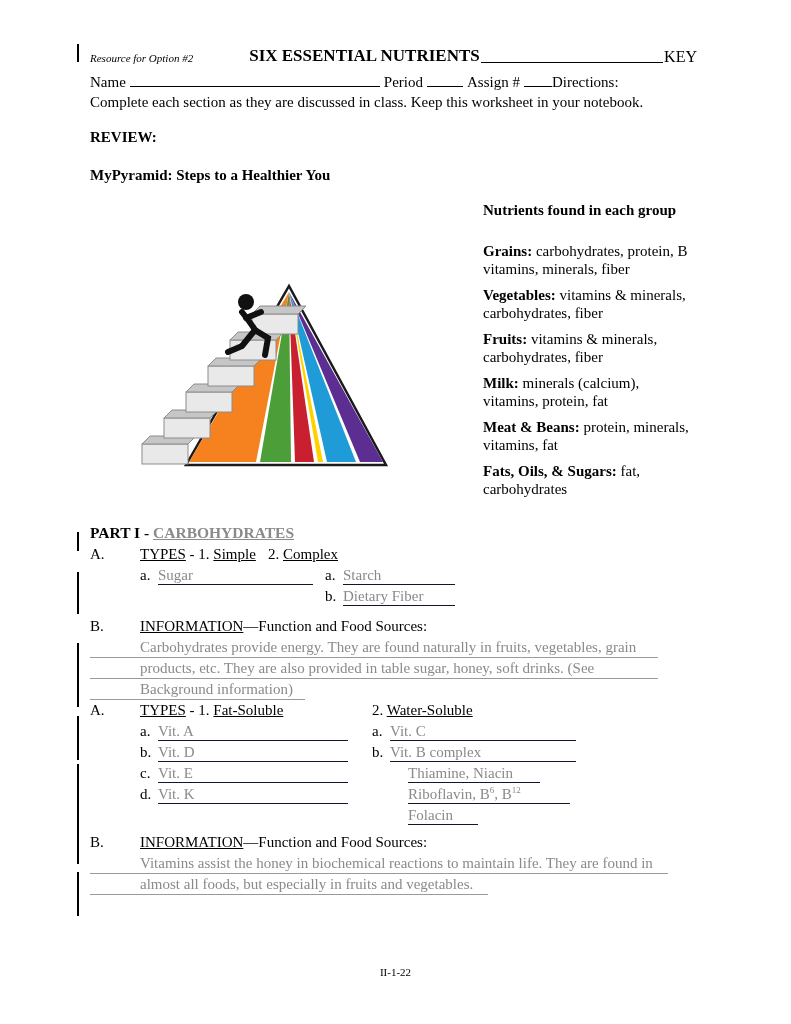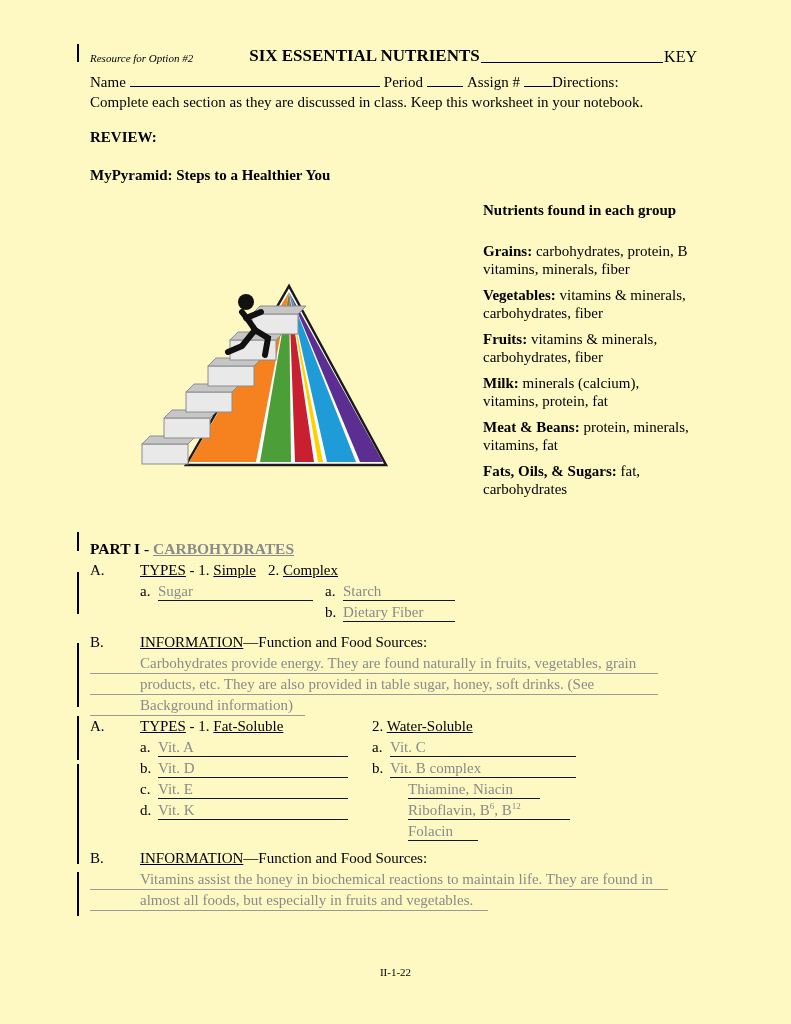--- a/index.html
+++ b/index.html
@@ -1,17 +1,17 @@
 <!DOCTYPE html>
 <html><head>
 <meta charset="utf-8">
 <style>
   * { margin:0; padding:0; box-sizing:border-box; }
   body { background:#e8e8e8; font-family:"Liberation Serif", serif; }
-  .page { position:relative; width:791px; height:1024px; background:#fef9c3; color:#000;
+  .page { position:relative; width:791px; height:1024px; background:#ffffff; color:#000;
           font-size:15px; overflow:hidden; margin:0 auto; }
   .content { position:absolute; left:90px; top:44px; width:607px; }
   .b { font-weight:bold; }
   .u { text-decoration:underline; }
 
   
   .title-row { display:flex; align-items:flex-end; height:22px; }
   .resource-note { font-style:italic; font-size:11px; padding-bottom:2px; white-space:nowrap; }
   .doc-title { font-weight:bold; font-size:17px; margin-left:56px; white-space:nowrap; }
   .title-fill { flex:1; border-bottom:1px solid #000; height:4px; margin:0 1px 3px 1px; }
@@ -26,21 +26,21 @@
   
   .review-heading { margin-top:14px; height:21px; line-height:21px; }
   .pyramid-title { margin-top:17px; height:21px; line-height:21px; }
   .two-col { display:flex; margin-top:6px; }
   .pyramid-cell { width:393px; flex:none; padding-top:86px; padding-left:44px; }
   .nutrients-col { width:214px; flex:none; padding-top:8px; }
   .nutrients-heading { line-height:20px; margin-bottom:22px; }
   .group { line-height:18px; margin-bottom:8px; }
 
   
-  .section-heading { margin-top:32px; height:22px; line-height:22px; font-size:15.5px; }
+  .section-heading { margin-top:16px; height:22px; line-height:22px; font-size:15.5px; }
   .part2-heading { margin-top:10px; }
   .part-answer { color:#8a8a8a; font-weight:bold; text-decoration:underline; }
   .line { position:relative; height:21px; line-height:21px; white-space:nowrap; }
   .letter { display:inline-block; width:50px; }
   .indent { padding-left:50px; }
   .small-letter { display:inline-block; width:18px; }
   .blank { display:inline-block; border-bottom:1px solid #0f172a; color:#8a8a8a;
            height:20px; line-height:20px; vertical-align:baseline; white-space:nowrap; }
   .col2  { position:absolute; left:235px; top:0; }
   .col2a { position:absolute; left:178px; top:0; }

